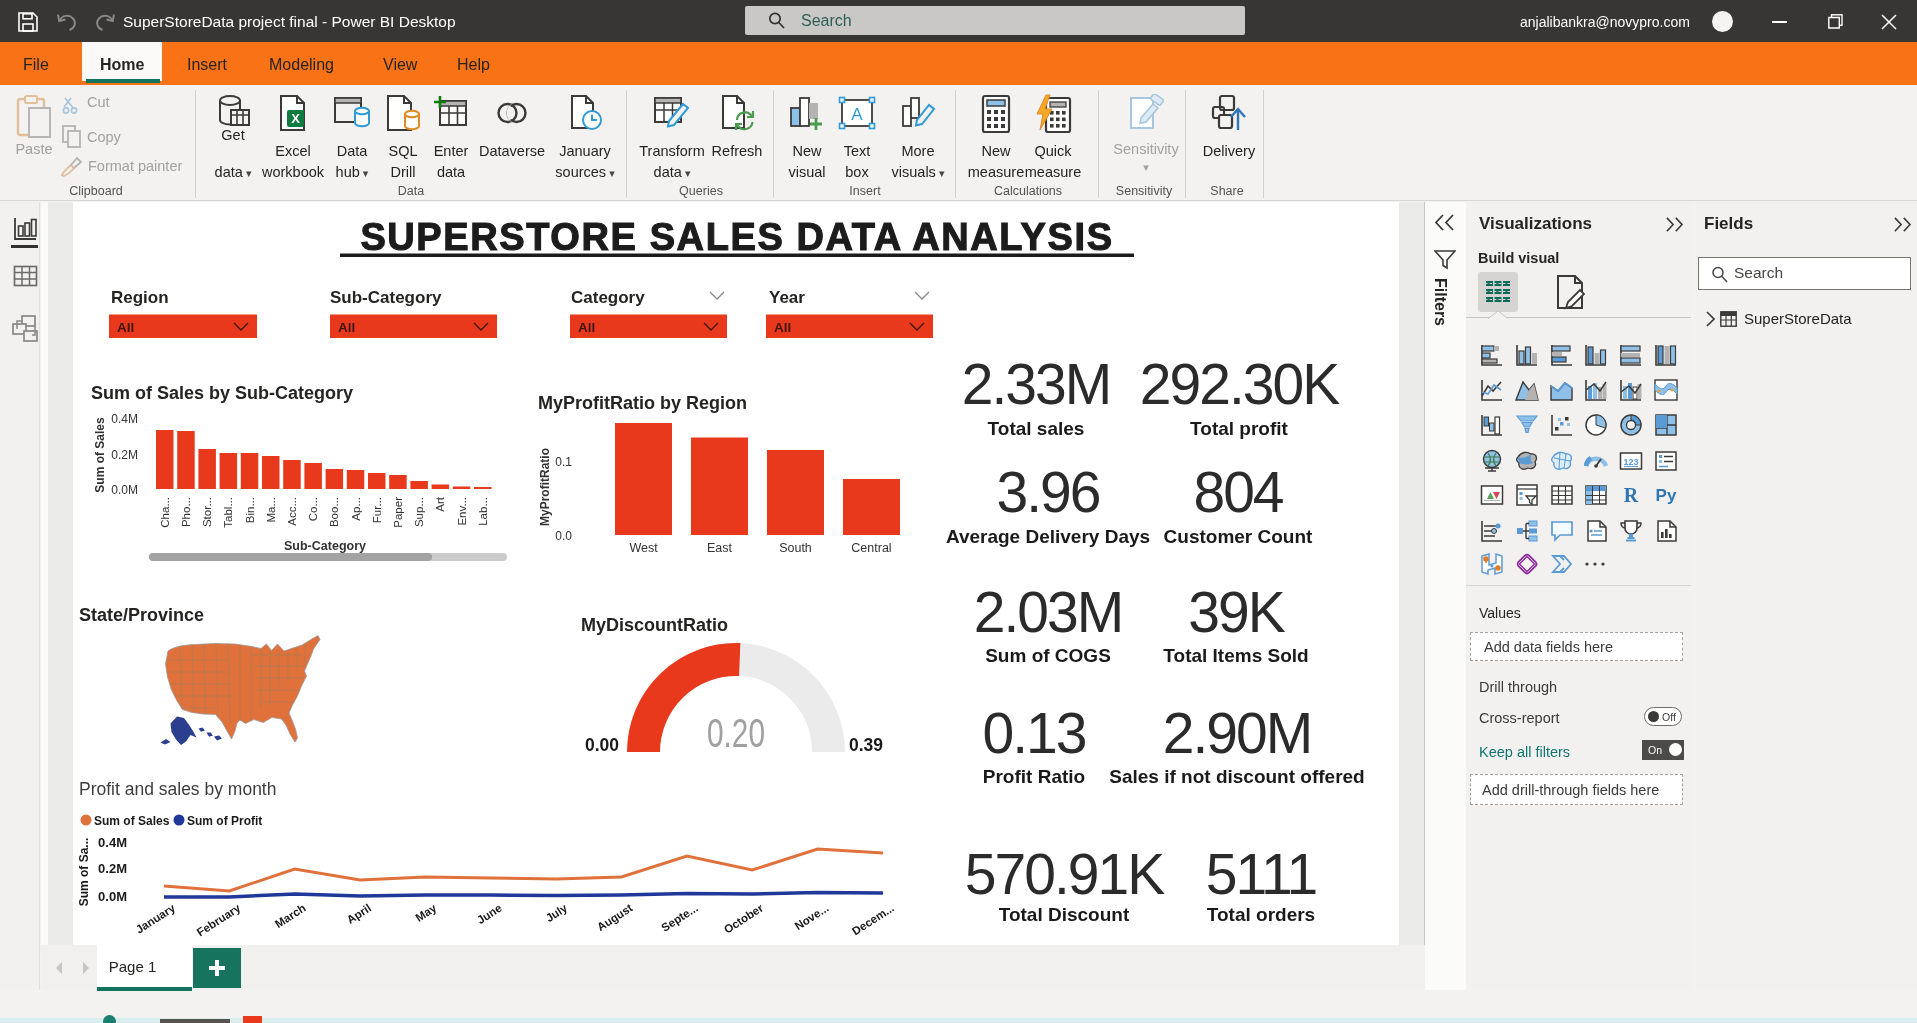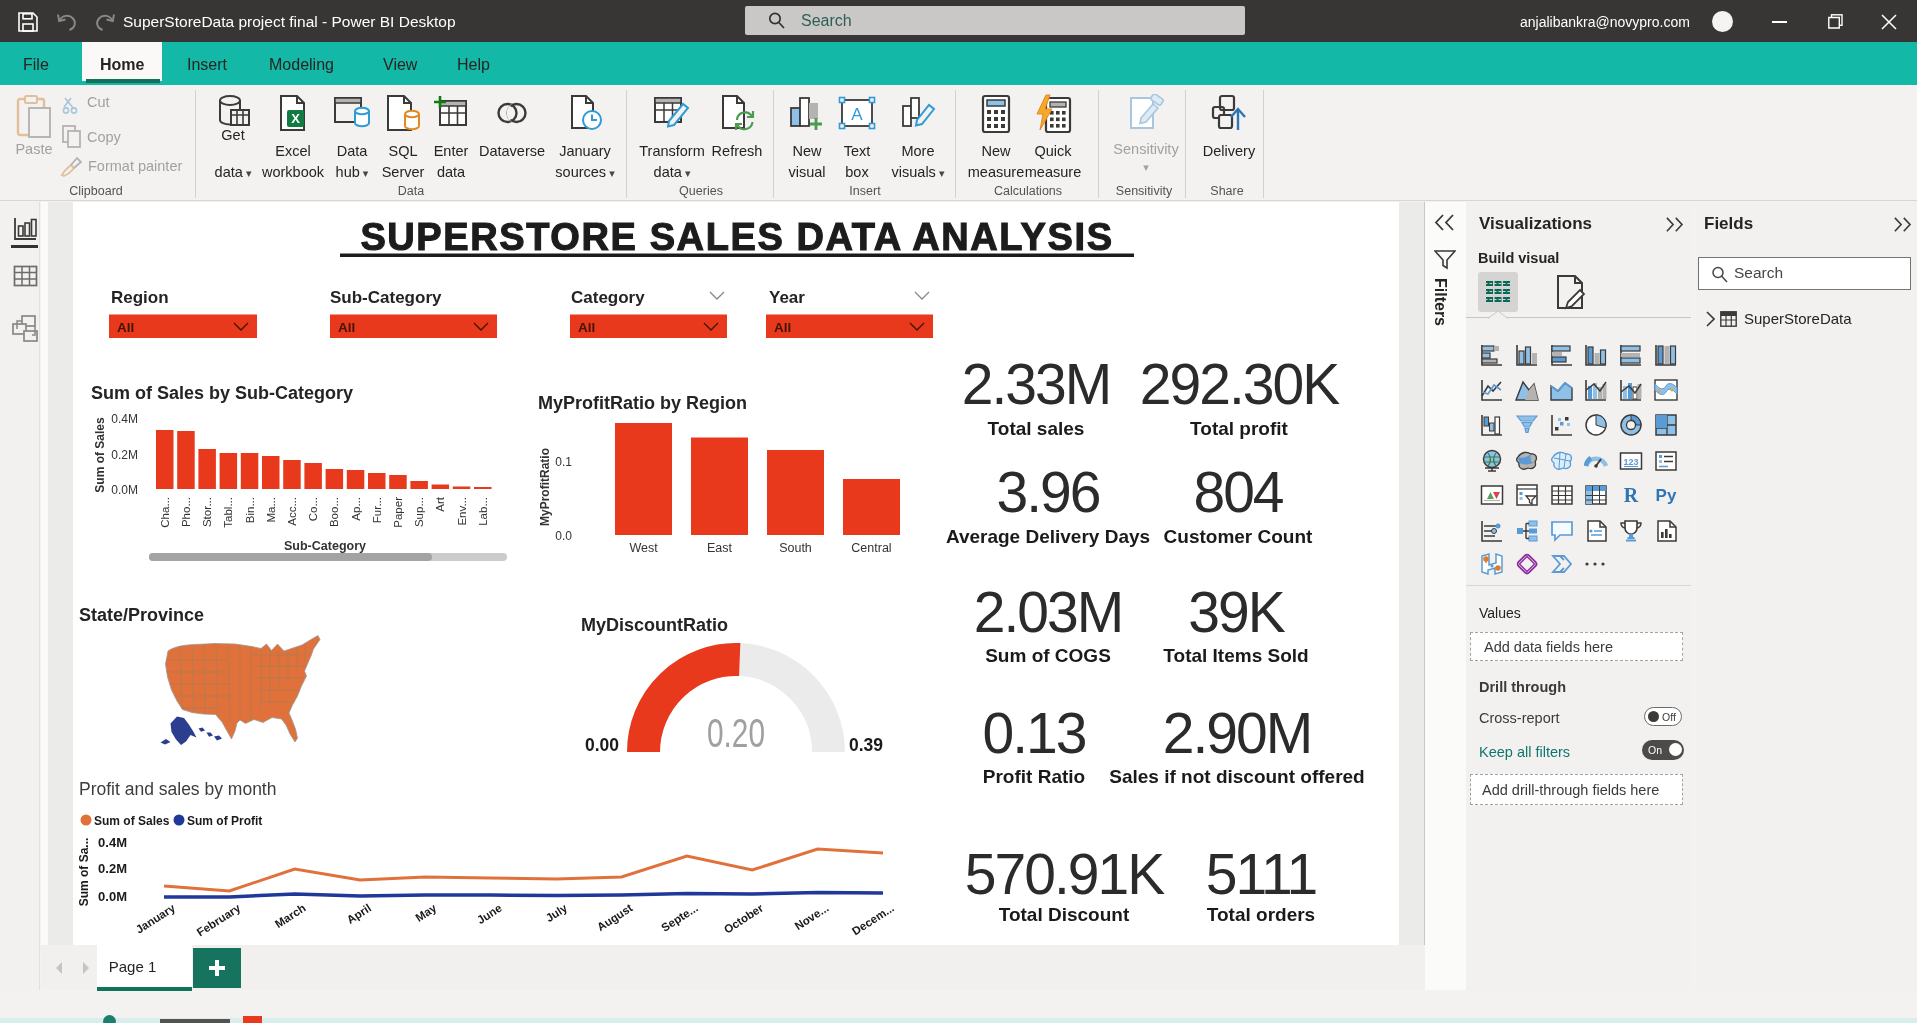--- a/index.html
+++ b/index.html
@@ -1,21 +1,21 @@
 <!DOCTYPE html>
 <html><head><meta charset="utf-8">
 <style>
 *{margin:0;padding:0;box-sizing:border-box}
 html,body{width:1917px;height:1023px;overflow:hidden;background:#f3f2f1;
   font-family:"Liberation Sans",sans-serif;-webkit-font-smoothing:antialiased}
 .abs{position:absolute}
 #app{position:relative;width:1917px;height:1023px;transform:translateZ(0)}
 
 #titlebar{left:0;top:0;width:1917px;height:42px;background:#383634;color:#fff}
-#menubar{left:0;top:42px;width:1917px;height:43px;background:#14b8a6}
+#menubar{left:0;top:42px;width:1917px;height:43px;background:#f97316}
 .menuitem{position:absolute;top:0;height:43px;line-height:45px;font-size:16px;color:#252423}
 #ribbon{left:0;top:85px;width:1917px;height:116px;background:#f3f2f1;border-bottom:1px solid #d8d6d4}
 .rsep{position:absolute;top:5px;height:108px;width:1px;background:#d3d1cf}
 .rlab{position:absolute;top:99px;font-size:12.5px;color:#55534f;text-align:center;white-space:nowrap;transform:translateX(-50%)}
 .rbtn{position:absolute;text-align:center;white-space:nowrap;transform:translateX(-50%)}
 .rtxt{font-size:14.5px;color:#252423;line-height:21px}
 .smalltxt{position:absolute;font-size:14.5px;color:#a3a19f;white-space:nowrap}
 
 #sidebar{left:0;top:202px;width:40px;height:788px;background:#f2f1f0;border-right:1px solid #e2e0de}
 
@@ -139,21 +139,21 @@
       </svg>
       <div class="rbtn rtxt" style="left:352px;top:56px">Data</div>
       <div class="rbtn rtxt" style="left:352px;top:77px">hub<span style="font-size:11px;color:#484644"> ▾</span></div>
       <svg class="abs" style="left:384px;top:9px" width="38" height="42" viewBox="0 0 38 42">
         <path d="M4 2 h16 l7 7 v27 h-23 z" fill="#fff" stroke="#3b3a39" stroke-width="2"></path>
 <path d="M20 2 v7 h7" fill="none" stroke="#3b3a39" stroke-width="2"></path>
 <path d="M21 20 v12 a7 3.2 0 0 0 14 0 V20" fill="#fff" stroke="#e08a26" stroke-width="2"></path>
 <ellipse cx="28" cy="20" rx="7" ry="3.2" fill="#fff" stroke="#e08a26" stroke-width="2"></ellipse>
       </svg>
       <div class="rbtn rtxt" style="left:403px;top:56px">SQL</div>
-      <div class="rbtn rtxt" style="left:403px;top:77px">Server</div>
+      <div class="rbtn rtxt" style="left:403px;top:77px">Drill</div>
       <svg class="abs" style="left:432px;top:9px" width="38" height="42" viewBox="0 0 38 42">
         <rect x="8" y="7" width="26" height="24" fill="#fff" stroke="#3b3a39" stroke-width="2"></rect>
 <rect x="8" y="7" width="26" height="5" fill="#b5b3b1" stroke="#3b3a39" stroke-width="1.5"></rect>
 <path d="M8 19 h26 M17 12 v19 M25.5 12 v19" stroke="#3b3a39" stroke-width="1.6"></path>
 <path d="M8 2 v12 M2 8 h12" stroke="#107c10" stroke-width="2.6"></path>
       </svg>
       <div class="rbtn rtxt" style="left:451px;top:56px">Enter</div>
       <div class="rbtn rtxt" style="left:451px;top:77px">data</div>
       <svg class="abs" style="left:493px;top:9px" width="38" height="42" viewBox="0 0 38 42">
         <circle cx="14.5" cy="19" r="9" fill="none" stroke="#3b3a39" stroke-width="2.4"></circle>
@@ -683,28 +683,28 @@
       </svg>
       <svg class="abs" style="left:118px;top:350px" width="24" height="24" viewBox="0 0 24 24">
         <circle cx="3" cy="12" r="1.6" fill="#3b3a39"></circle>
         <circle cx="11" cy="12" r="1.6" fill="#3b3a39"></circle>
         <circle cx="19" cy="12" r="1.6" fill="#3b3a39"></circle>
       </svg>
       <div class="abs" style="left:0;top:383px;width:225px;height:1px;background:#d8d6d4"></div>
       <div class="abs" style="left:13px;top:403px;font-size:14px;color:#252423">Values</div>
       <div class="abs" style="left:4px;top:430px;width:213px;height:29px;background:#fff;border:1px dashed #a6a4a2"></div>
       <div class="abs" style="left:18px;top:437px;font-size:14.5px;color:#3b3a39">Add data fields here</div>
-      <div class="abs" style="left:13px;top:477px;font-size:14.5px;font-weight:bold;color:#3b3a39">Drill through</div>
+      <div class="abs" style="left:13px;top:477px;font-size:14.5px;font-weight:normal;color:#3b3a39">Drill through</div>
       <div class="abs" style="left:13px;top:508px;font-size:14.5px;color:#3b3a39">Cross-report</div>
       <div class="abs" style="left:178px;top:505px;width:38px;height:19px;background:#fff;border:1px solid #6e6c6a;border-radius:10px">
 <div class="abs" style="left:3px;top:3px;width:11px;height:11px;border-radius:50%;background:#3b3a39"></div>
 <div class="abs" style="left:17px;top:3px;font-size:10.5px;color:#3b3a39">Off</div>
       </div>
       <div class="abs" style="left:13px;top:542px;font-size:14.5px;color:#0f766e">Keep all filters</div>
-      <div class="abs" style="left:176px;top:538px;width:42px;height:20px;background:#4d4b49;border-radius:10px">
+      <div class="abs" style="left:176px;top:538px;width:42px;height:20px;background:#4d4b49;border-radius:0">
 <div class="abs" style="left:6px;top:3.5px;font-size:10.5px;color:#fff">On</div>
 <div class="abs" style="left:27px;top:3px;width:13px;height:13px;border-radius:50%;background:#fff"></div>
       </div>
       <div class="abs" style="left:4px;top:572px;width:213px;height:31px;background:#fff;border:1px dashed #a6a4a2"></div>
       <div class="abs" style="left:16px;top:580px;font-size:14.5px;color:#3b3a39">Add drill-through fields here</div>
     </div>
     <div class="abs" id="fieldspanel">
       <div class="abs" style="left:8px;top:12px;font-size:17px;font-weight:bold;color:#252423">Fields</div>
       <svg class="abs" style="left:196px;top:15px" width="20" height="16" viewBox="0 0 22 18">
 <path d="M3 1 L10 8.5 L3 16 M13 1 L20 8.5 L13 16" fill="none" stroke="#3b3a39" stroke-width="1.8"></path>

